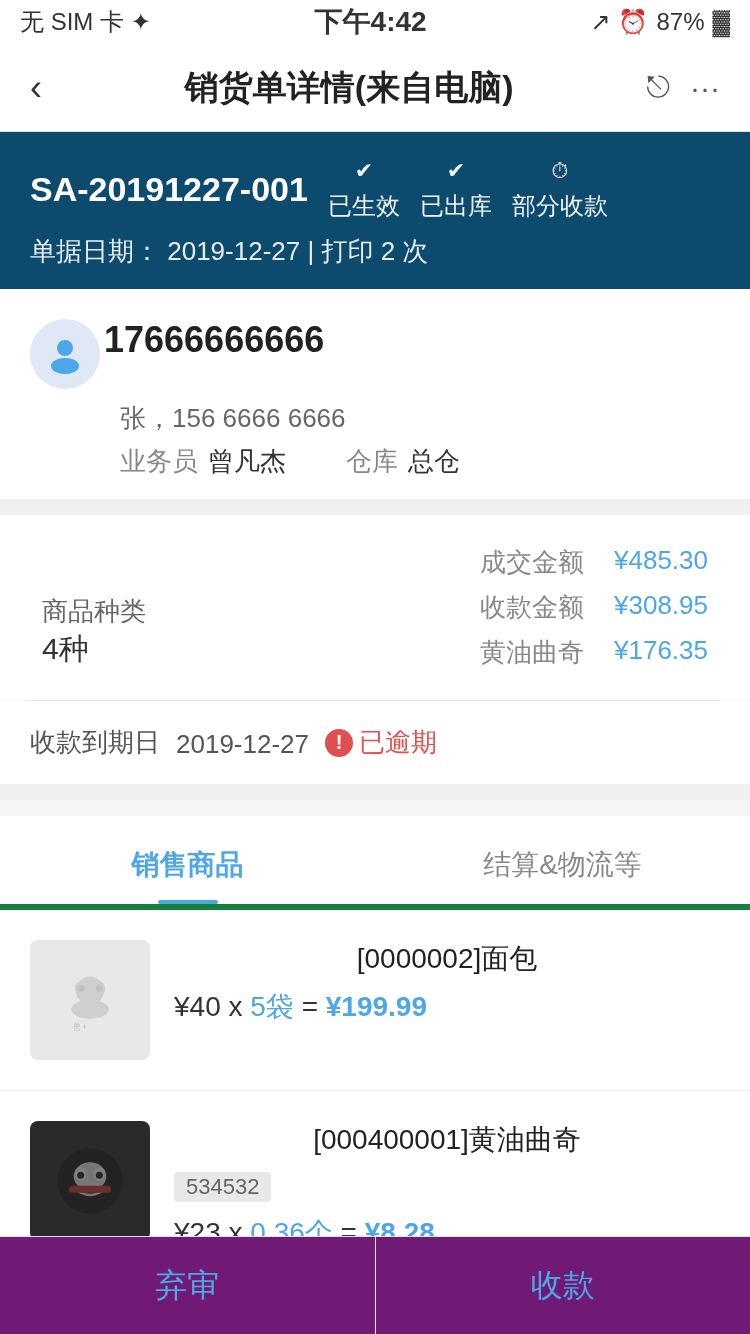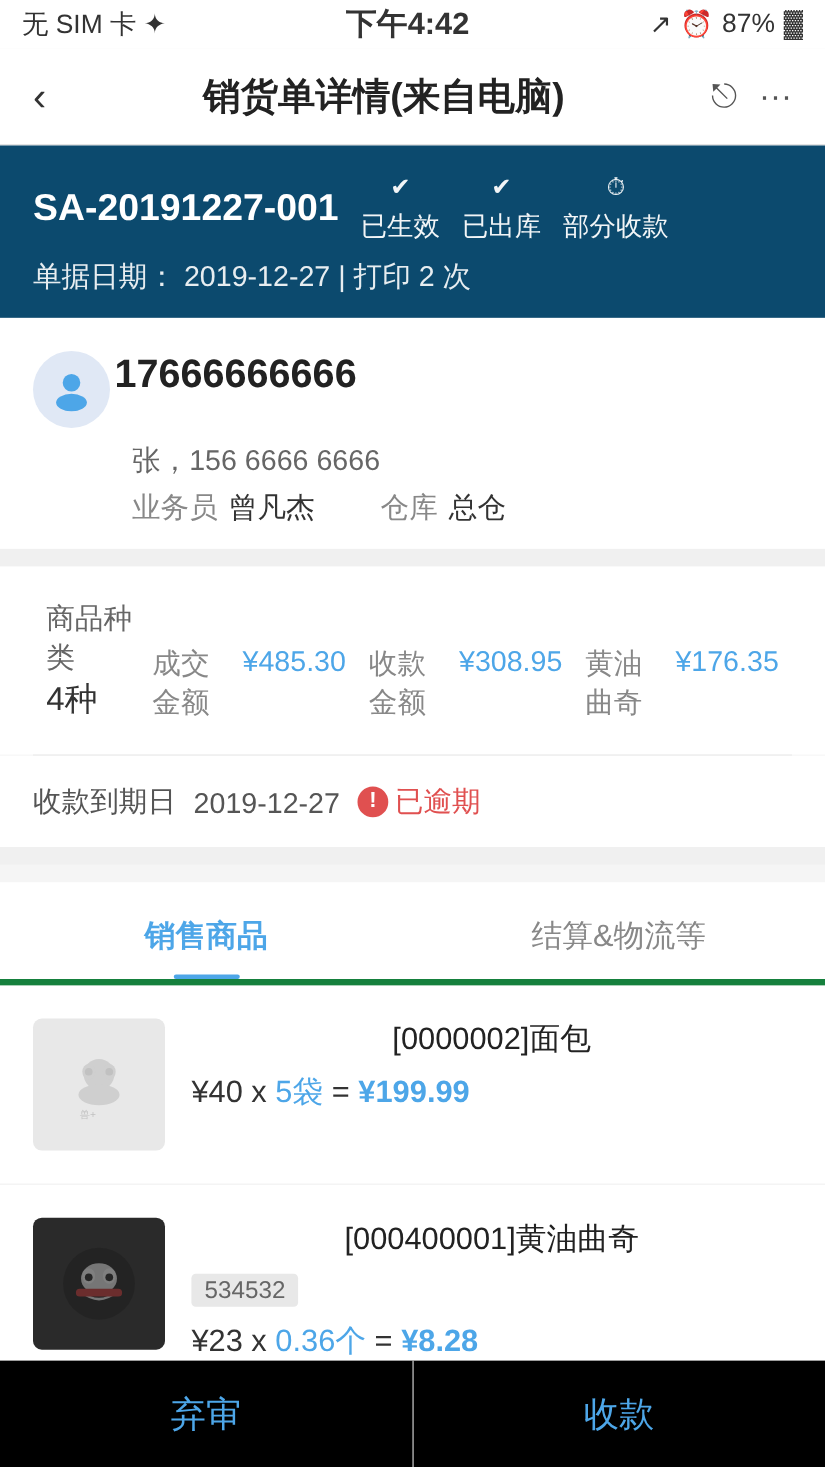--- a/index.html
+++ b/index.html
@@ -158,21 +158,21 @@
     
     .summary-section {
       background: #fff;
       padding: 30px 42px;
       display: flex;
       justify-content: space-between;
       align-items: flex-end;
     }
     .summary-left { font-size: 26px; color: #666; }
     .summary-left-value { font-size: 30px; color: #333; font-weight: 500; }
-    .summary-right { display: flex; flex-direction: row; gap: 10px; text-align: right; }
+    .summary-right { display: flex; flex-direction: column; gap: 10px; text-align: right; }
     .summary-row { display: flex; justify-content: space-between; gap: 30px; font-size: 26px; }
     .summary-label { color: #888; }
     .summary-value { color: #4da6e8; font-weight: 500; }
 
     
     .due-date-section {
       background: #fff;
       padding: 24px 30px;
       display: flex;
       align-items: flex-end;
@@ -274,21 +274,21 @@
     .product-price { font-size: 28px; color: #333; }
     .product-price .qty { color: #4da6e8; }
     .product-price .total { color: #4da6e8; font-weight: 600; }
 
     
     .bottom-bar {
       position: fixed;
       bottom: 0;
       width: 750px;
       height: 98px;
-      background: #000000;
+      background: #701a75;
       border-top: 1px solid #e0e0e0;
       display: flex;
     }
     .bottom-btn {
       flex: 1;
       display: flex;
       align-items: center;
       justify-content: center;
       font-size: 32px;
       cursor: pointer;

